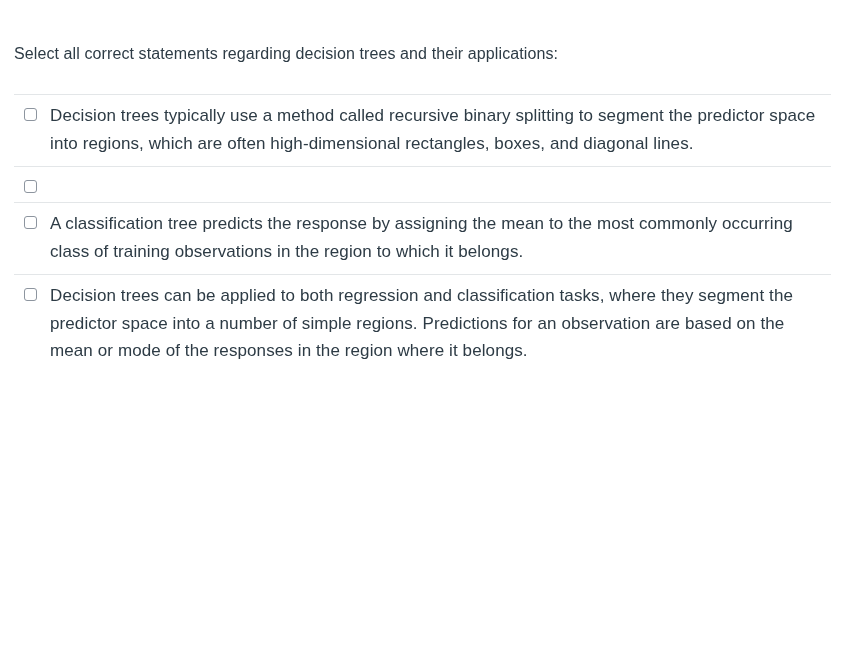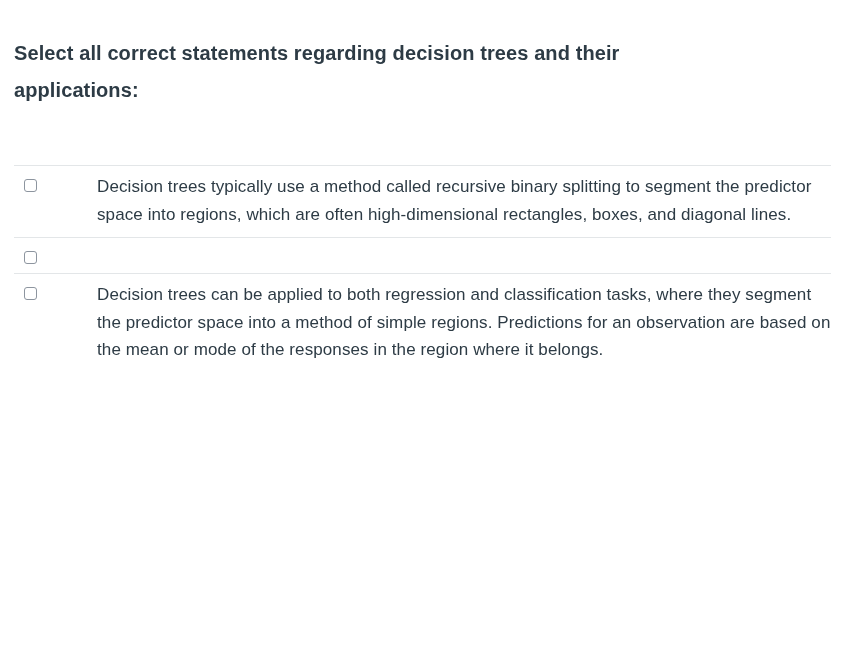--- a/index.html
+++ b/index.html
@@ -11,24 +11,24 @@
   .quiz-panel {
     width: 841px;
     height: 651px;
     background: #ffffff;
     font-family: "Liberation Sans", sans-serif;
     color: #2D3B45;
     padding: 35px 10px 0 14px;
     overflow: hidden;
   }
   .question-text {
-    font-size: 20px;
+    font-size: 16px;
     line-height: 37px;
-    font-weight: 700;
-    margin: 0 0 56px 0;
+    font-weight: 400;
+    margin: 0 0 22px 0;
     max-width: 720px;
     letter-spacing: 0.1px;
   }
   .options-list {
     width: 817px;
   }
   .option-row {
     display: flex;
     align-items: flex-start;
     border-top: 1px solid #E3E6E8;
@@ -44,21 +44,20 @@
     margin: 6px 13px 0 10px;
     cursor: pointer;
   }
   .option-label {
     font-size: 17px;
     line-height: 27.5px;
     font-weight: 400;
     max-width: 772px;
     cursor: pointer;
     letter-spacing: 0.1px;
-    margin-left: 47px;
   }
 </style>
 </head>
 <body>
 
 <div class="quiz-panel">
 
   <div class="question-text">Select all correct statements regarding decision trees and their applications:</div>
 
   <div class="options-list">
@@ -66,20 +65,24 @@
     <div class="option-row">
       <span class="option-checkbox" role="checkbox" aria-checked="false"></span>
       <span class="option-label">Decision trees typically use a method called recursive binary splitting to segment the predictor space into regions, which are often high-dimensional rectangles, boxes, and diagonal lines.</span>
     </div>
 
 
     <div class="option-row">
       <span class="option-checkbox" role="checkbox" aria-checked="false"></span>
     </div>
 
+    <div class="option-row">
+      <span class="option-checkbox" role="checkbox" aria-checked="false"></span>
+      <span class="option-label">A classification tree predicts the response by assigning the mean to the most commonly occurring class of training observations in the region to which it belongs.</span>
+    </div>
 
     <div class="option-row">
       <span class="option-checkbox" role="checkbox" aria-checked="false"></span>
-      <span class="option-label">Decision trees can be applied to both regression and classification tasks, where they segment the predictor space into a method of simple regions. Predictions for an observation are based on the mean or mode of the responses in the region where it belongs.</span>
+      <span class="option-label">Decision trees can be applied to both regression and classification tasks, where they segment the predictor space into a number of simple regions. Predictions for an observation are based on the mean or mode of the responses in the region where it belongs.</span>
     </div>
 
   </div>
 </div>
 
 </body></html>

